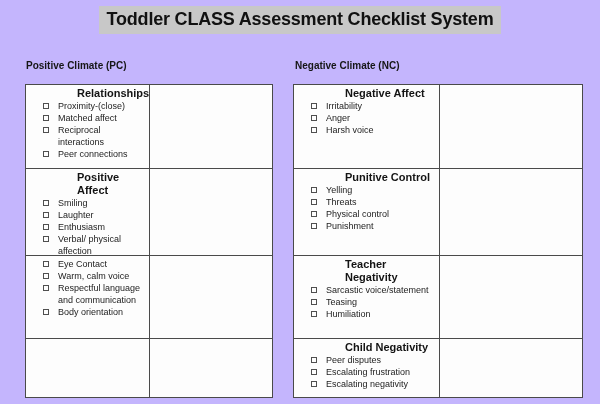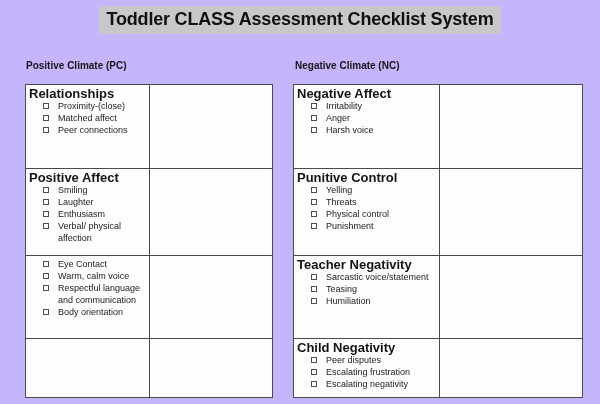--- a/index.html
+++ b/index.html
@@ -59,23 +59,24 @@
     border-right: 1px solid #4a4a4a;
     border-bottom: 1px solid #4a4a4a;
     padding: 2px 2px 0 3px;
     overflow: hidden;
   }
   .cell:nth-child(2n) { border-right: none; }
   .table .cell:nth-last-child(-n+2) { border-bottom: none; }
 
   .cat {
     font-weight: bold;
-    font-size: 13px;
+    font-size: 11px;
     line-height: 13px;
     color: #141414;
+    margin-left: 48px;
   }
   .item {
     display: flex;
     align-items: flex-start;
     padding-left: 14px;
     font-size: 9px;
     line-height: 12px;
   }
   .box {
     flex: 0 0 auto;
@@ -106,20 +107,24 @@
         <div class="item">
           <span class="box"></span>
           <span class="item-text">Proximity-(close)</span>
         </div>
         <div class="item">
           <span class="box"></span>
           <span class="item-text">Matched affect</span>
         </div>
         <div class="item">
           <span class="box"></span>
+          <span class="item-text">Reciprocal interactions</span>
+        </div>
+        <div class="item">
+          <span class="box"></span>
           <span class="item-text">Peer connections</span>
         </div>
       </div>
       <div class="cell notes-cell"></div>
       <div class="cell content-cell">
         <div class="cat">Positive Affect</div>
         <div class="item">
           <span class="box"></span>
           <span class="item-text">Smiling</span>
         </div>

